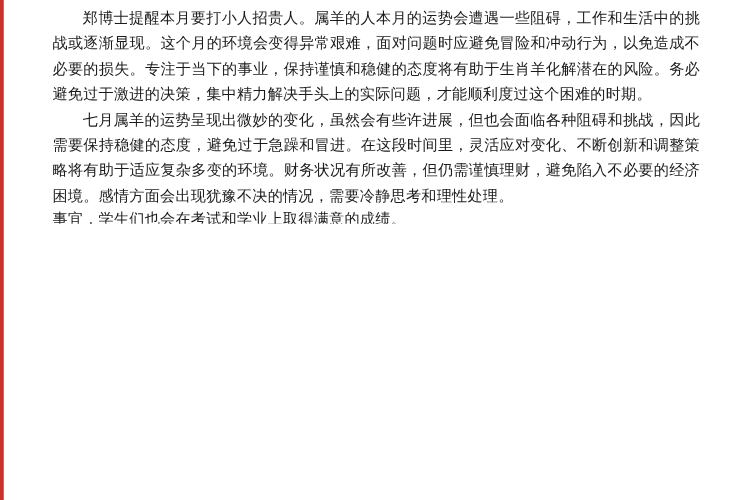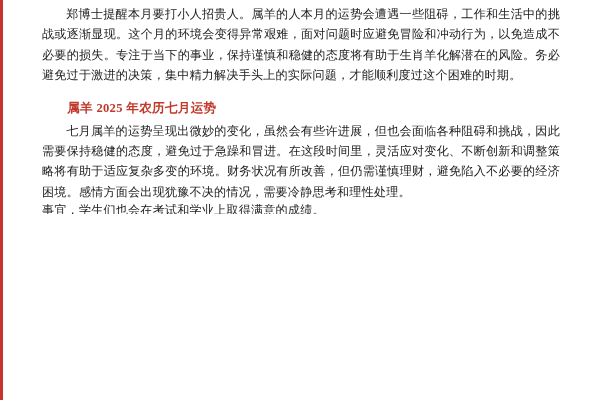--- a/index.html
+++ b/index.html
@@ -67,21 +67,20 @@
 </head>
 <body>
 
 <div class="page">
   <div class="left-rule"></div>
 
   <div class="doc-body">
 
     <p class="indent">郑博士提醒本月要打小人招贵人。属羊的人本月的运势会遭遇一些阻碍，工作和生活中的挑战或逐渐显现。这个月的环境会变得异常艰难，面对问题时应避免冒险和冲动行为，以免造成不必要的损失。专注于当下的事业，保持谨慎和稳健的态度将有助于生肖羊化解潜在的风险。务必避免过于激进的决策，集中精力解决手头上的实际问题，才能顺利度过这个困难的时期。</p>
 
-    <div class="section-heading">属羊 2025 年农历七月运势</div>
 
     <p class="indent">七月属羊的运势呈现出微妙的变化，虽然会有些许进展，但也会面临各种阻碍和挑战，因此需要保持稳健的态度，避免过于急躁和冒进。在这段时间里，灵活应对变化、不断创新和调整策略将有助于适应复杂多变的环境。财务状况有所改善，但仍需谨慎理财，避免陷入不必要的经济困境。感情方面会出现犹豫不决的情况，需要冷静思考和理性处理。</p>
 
 
     <div class="clipped-last">
       <p>事宜，学生们也会在考试和学业上取得满意的成绩。</p>
     </div>
 
   </div>
 </div>

